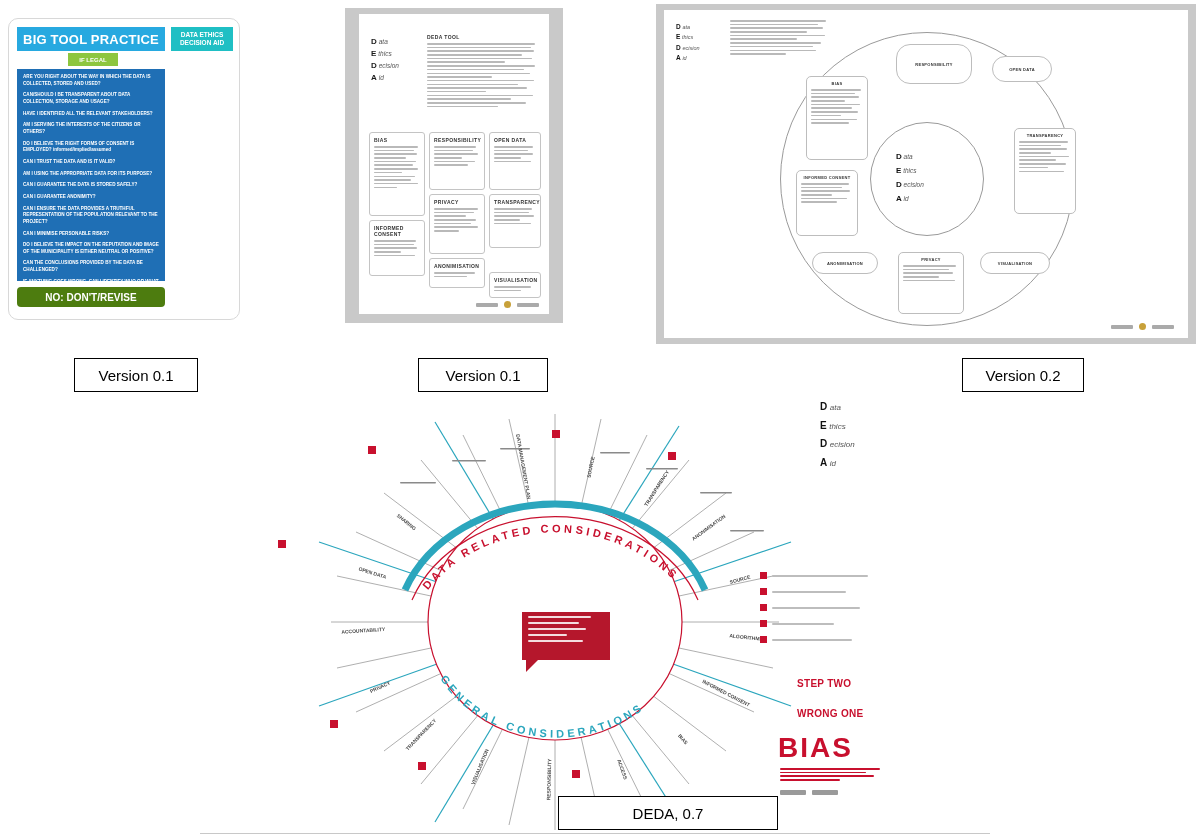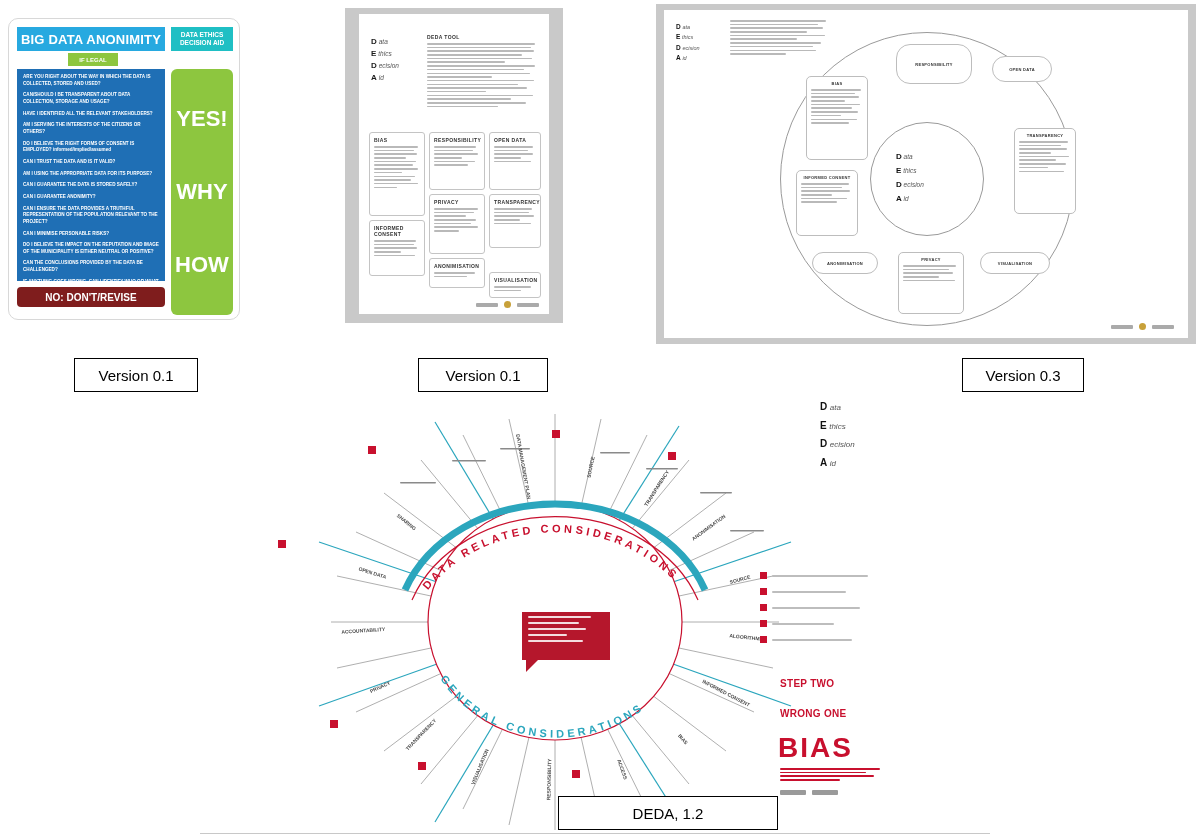--- a/index.html
+++ b/index.html
@@ -64,21 +64,21 @@
   }
   .v01-qblock p { margin: 0 0 5px 0; }
   .v01-yes {
     position: absolute; left: 158px; top: 46px; width: 62px; height: 246px;
     background: #8dc63f; color: #ffffff; border-radius: 6px;
     display: flex; flex-direction: column; align-items: center; justify-content: space-around;
     font-weight: bold; font-size: 22px; padding: 14px 0; box-sizing: border-box;
   }
   .v01-no {
     position: absolute; left: 4px; top: 264px; width: 148px; height: 20px;
-    background: #7f1d1d; color: #ffffff; border-radius: 4px;
+    background: #4d7c0f; color: #ffffff; border-radius: 4px;
     display: flex; align-items: center; justify-content: center;
     font-weight: bold; font-size: 10px;
   }
 
   
   #v02 {
     left: 345px; top: 8px; width: 218px; height: 315px;
     background: #c9c9c9;
   }
   .sheet {
@@ -155,21 +155,21 @@
   .s3-line.g { background: #bdbdbd; }
 
   .redflag {
     position: absolute; width: 440px; left: 560px; top: 182px;
   }
   .rf-item { display: flex; align-items: center; gap: 5px; margin-bottom: 9px; }
   .rf-sq { width: 7px; height: 7px; background: #c8102e; flex: 0 0 auto; }
   .rf-bar { height: 2px; background: #bdbdbd; border-radius: 1px; }
 
   .step-two, .step-one {
-    position: absolute; color: #c8102e; font-weight: bold; font-size: 10px; letter-spacing: .3px;
+    position: absolute; color: #c8102e; font-weight: bold; font-size: 10px; letter-spacing: .3px; margin-left: 17px;
   }
   .step-two { left: 580px; top: 288px; }
   .step-one { left: 580px; top: 318px; }
   .start-word {
     position: absolute; left: 578px; top: 342px;
     color: #c8102e; font-weight: bold; font-size: 28px; letter-spacing: 2px;
   }
   .start-lines { position: absolute; left: 580px; top: 378px; width: 100px; }
 
   .speech {
@@ -186,21 +186,21 @@
     position: absolute; left: 200px; top: 833px; width: 790px; height: 1px; background: #c8c8c8;
   }
   .footer-logos { position: absolute; left: 580px; top: 400px; display: flex; gap: 6px; align-items: center; }
   .fl2 { width: 26px; height: 5px; background: #9a9a9a; border-radius: 1px; }
 </style>
 </head>
 <body>
 
 <div class="abs" id="v01">
   <div id="v01-inner">
-    <div class="v01-title">BIG DATA ANONIMITY</div>
+    <div class="v01-title">BIG TOOL PRACTICE</div>
     <div class="v01-badge">
       <span>DATA ETHICS</span>
       <span>DECISION AID</span>
     </div>
     <div class="v01-iflegal">IF LEGAL</div>
     <div class="v01-qblock">
       <p>ARE YOU RIGHT ABOUT THE WAY IN WHICH THE DATA IS COLLECTED, STORED AND USED?</p>
       <p>CAN/SHOULD I BE TRANSPARENT ABOUT DATA COLLECTION, STORAGE AND USAGE?</p>
       <p>HAVE I IDENTIFIED ALL THE RELEVANT STAKEHOLDERS?</p>
       <p>AM I SERVING THE INTERESTS OF THE CITIZENS OR OTHERS?</p>
@@ -208,25 +208,20 @@
       <p>CAN I TRUST THE DATA AND IS IT VALID?</p>
       <p>AM I USING THE APPROPRIATE DATA FOR ITS PURPOSE?</p>
       <p>CAN I GUARANTEE THE DATA IS STORED SAFELY?</p>
       <p>CAN I GUARANTEE ANONIMITY?</p>
       <p>CAN I ENSURE THE DATA PROVIDES A TRUTHFUL REPRESENTATION OF THE POPULATION RELEVANT TO THE PROJECT?</p>
       <p>CAN I MINIMISE PERSONABLE RISKS?</p>
       <p>DO I BELIEVE THE IMPACT ON THE REPUTATION AND IMAGE OF THE MUNICIPALITY IS EITHER NEUTRAL OR POSITIVE?</p>
       <p>CAN THE CONCLUSIONS PROVIDED BY THE DATA BE CHALLENGED?</p>
       <p>IF ANYTHING GOES WRONG, CAN I IDENTIFY WHO OR WHAT IS RESPONSIBLE?</p>
       <p>AM I CONVINCED THE DATA PROJECT SUPPORTS A SOCIETY I WOULD WANT TO BE A PART OF?</p>
-    </div>
-    <div class="v01-yes">
-      <span>YES!</span>
-      <span>WHY</span>
-      <span>HOW</span>
     </div>
     <div class="v01-no">NO: DON'T/REVISE</div>
   </div>
 </div>
 
 <div class="caption-box" style="left:74px; top:358px; width:122px; height:32px;">Version 0.1</div>
 
 <div class="abs" id="v02">
   <div class="sheet v02-sheet">
 
@@ -443,21 +438,21 @@
     </div>
 
     <div class="v03-footer">
       <span class="fl"></span>
       <span class="fdot"></span>
       <span class="fl"></span>
     </div>
   </div>
 </div>
 
-<div class="caption-box" style="left:962px; top:358px; width:120px; height:32px;">Version 0.3</div>
+<div class="caption-box" style="left:962px; top:358px; width:120px; height:32px;">Version 0.2</div>
 
 <div class="abs" id="deda10">
 
   <svg class="wheel-svg" width="930" height="440" viewBox="0 0 930 440">
 
     <g stroke="#9a9a9a" stroke-width="0.8" fill="none">
       <g transform="translate(355,232)">
         <line x1="0" y1="-118" x2="0" y2="-208"></line>
         <line x1="26" y1="-115" x2="46" y2="-203"></line>
         <line x1="52" y1="-106" x2="92" y2="-187"></line>
@@ -607,15 +602,15 @@
     <div class="tl" style="width:86%; background:#c8102e"></div>
     <div class="tl" style="width:94%; background:#c8102e"></div>
     <div class="tl" style="width:60%; background:#c8102e"></div>
   </div>
   <div class="footer-logos">
     <span class="fl2"></span>
     <span class="fl2"></span>
   </div>
 </div>
 
-<div class="caption-box" style="left:558px; top:796px; width:218px; height:32px;">DEDA, 1.2</div>
+<div class="caption-box" style="left:558px; top:796px; width:218px; height:32px;">DEDA, 0.7</div>
 
 <div class="bottom-rule"></div>
 
 </body></html>

